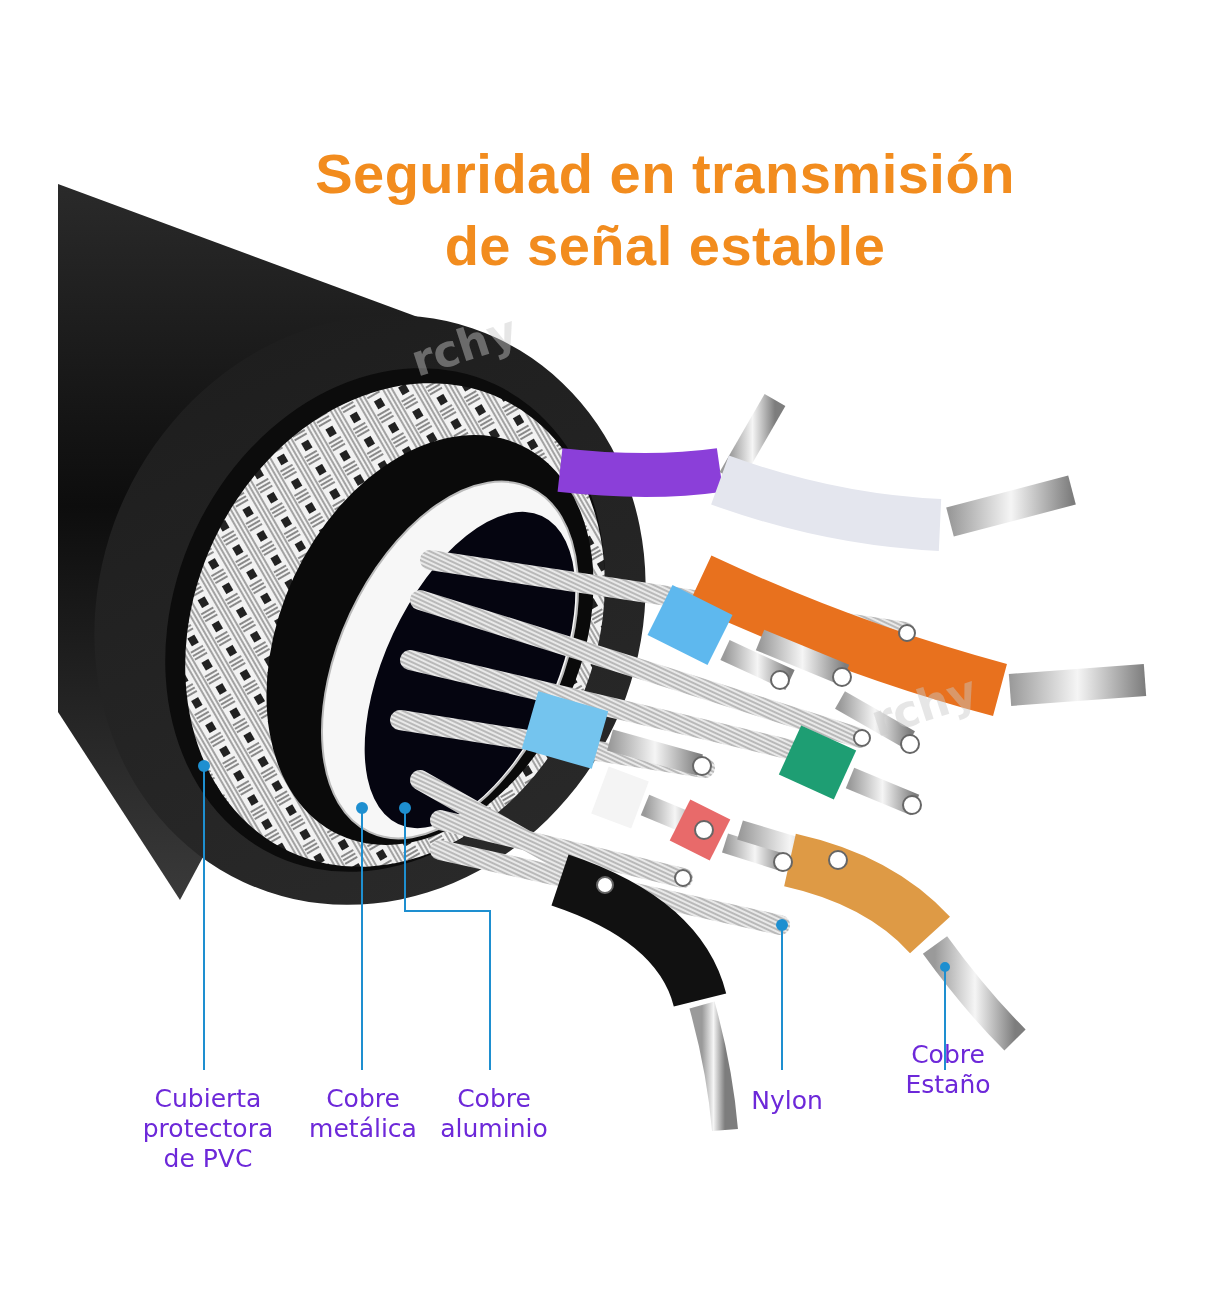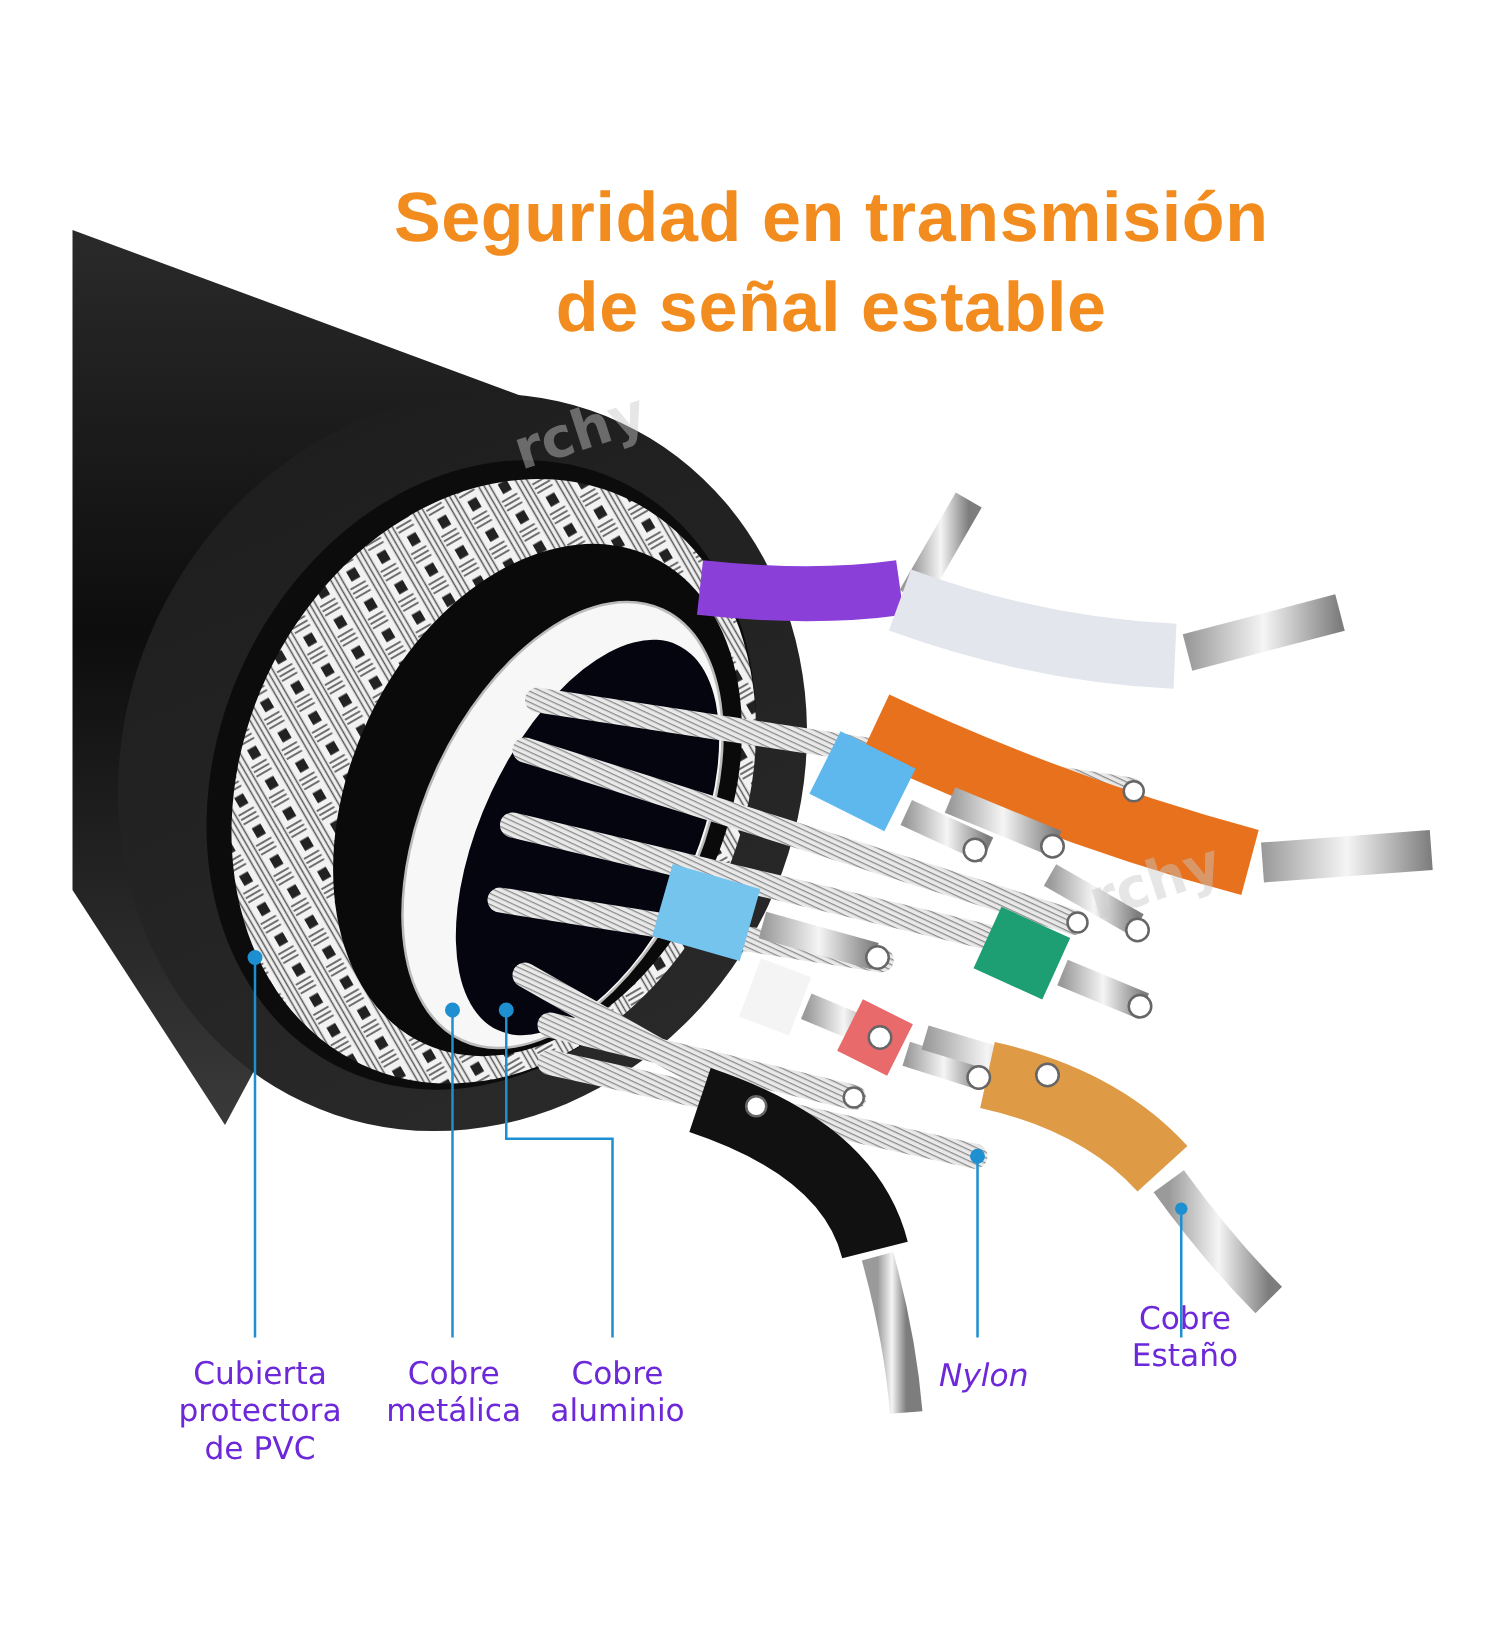--- a/index.html
+++ b/index.html
@@ -161,19 +161,19 @@
   <span class="l">de PVC</span>
 </div>
 <div class="label" style="left:300px;top:1084px;width:126px;">
   <span class="l">Cobre</span>
   <span class="l">metálica</span>
 </div>
 <div class="label" style="left:432px;top:1084px;width:124px;">
   <span class="l">Cobre</span>
   <span class="l">aluminio</span>
 </div>
-<div class="label" style="left:742px;top:1086px;width:90px;font-style:italic;">
+<div class="label" style="left:742px;top:1086px;width:90px;">
   <span class="l">Nylon</span>
 </div>
 <div class="label" style="left:894px;top:1040px;width:108px;">
   <span class="l">Cobre</span>
   <span class="l">Estaño</span>
 </div>
 
 </body></html>

